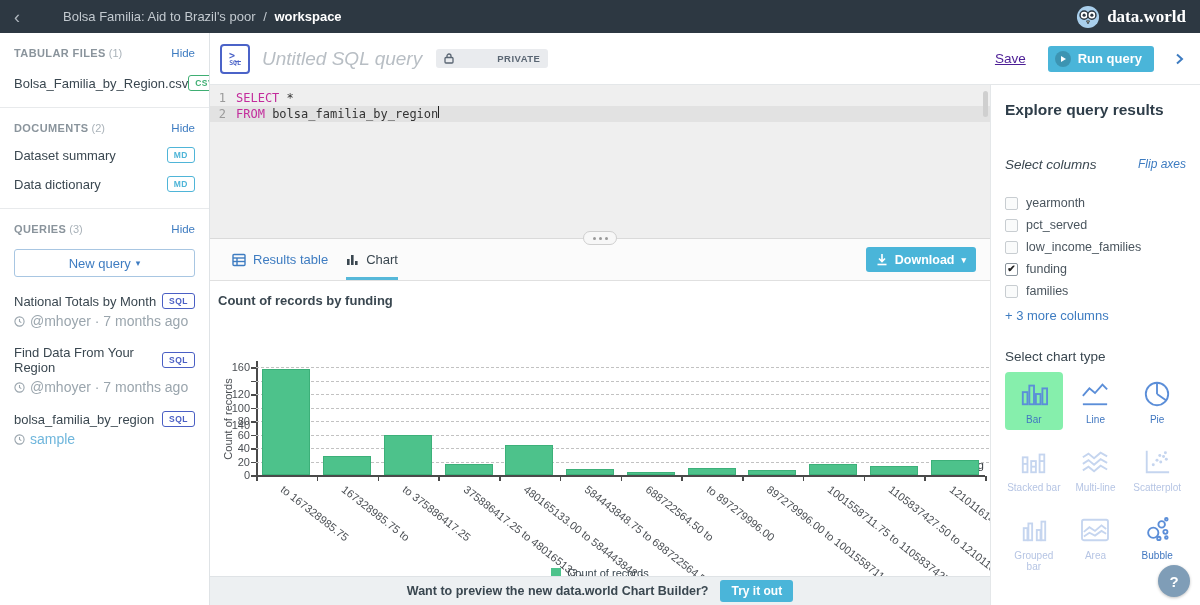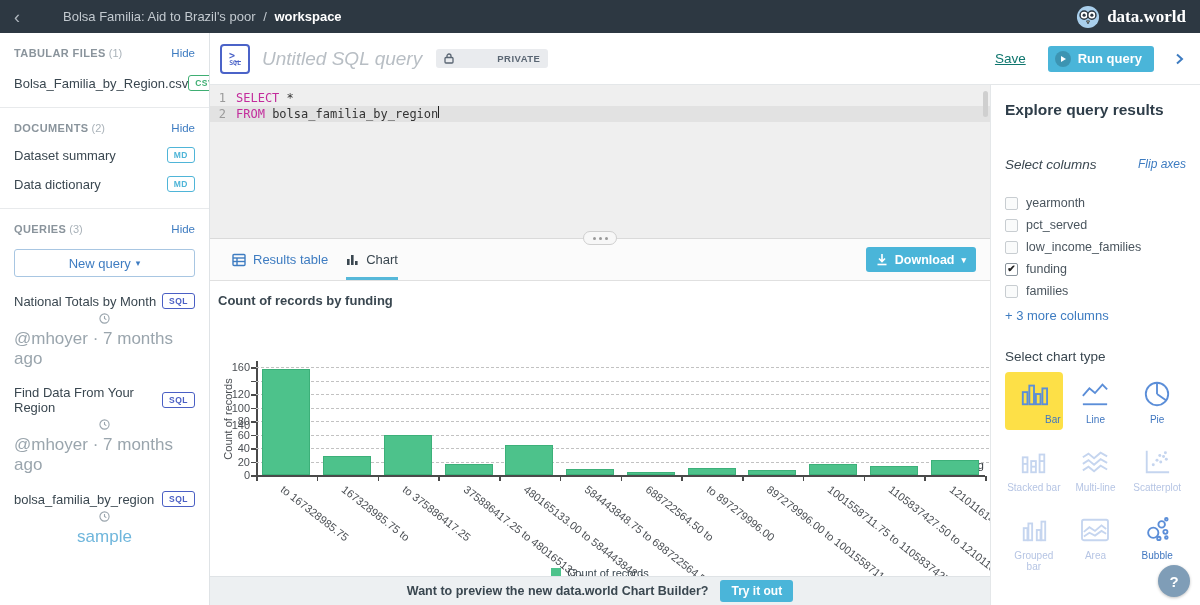--- a/index.html
+++ b/index.html
@@ -28,33 +28,33 @@
   .file-name { font-size:13px; color:#3a4750; }
   .badge { margin-left:auto; font-size:8.5px; font-weight:bold; letter-spacing:.5px; padding:2px 6px; border-radius:3px; background:#fff; flex:none; }
   .badge-csv { color:#3fae73; border:1px solid #3fae73; }
   .badge-md  { color:#4fb5d8; border:1px solid #4fb5d8; }
   .badge-sql { color:#4a5fc4; border:1.5px solid #4a5fc4; }
   .doc-row { display:flex; align-items:center; margin-top:13px; cursor:pointer; }
   .newq-btn { margin-top:14px; width:100%; height:28px; background:#fff; border:1px solid #a8c6e2; border-radius:3px; color:#3e7cc1; font-size:13px; display:flex; align-items:center; justify-content:center; gap:5px; cursor:pointer; font-family:inherit; }
   .q-item { margin-top:16px; cursor:pointer; }
   .q-top { display:flex; align-items:center; }
   .q-name { font-size:13px; color:#3a4750; }
-  .q-meta { display:flex; align-items:center; gap:5px; margin-top:4px; font-size:17px; color:#9aa5ad;flex-direction:column; }
+  .q-meta { display:flex; align-items:center; gap:5px; margin-top:4px; font-size:14px; color:#9aa5ad; }
   .q-meta.link-meta span { color:#6fb6dc; }
 
   
   .main-col { flex:1; display:flex; flex-direction:column; min-width:0; }
   .query-bar { height:52px; flex:none; background:#fff; border-bottom:1px solid #e4e7e9; display:flex; align-items:center; padding:0 14px 0 10px; }
   .sql-ico { width:30px; height:30px; border:2px solid #4b63c8; border-radius:4px; color:#4b63c8; display:flex; flex-direction:column; align-items:center; justify-content:center; font-family:"DejaVu Sans Mono", monospace; flex:none; }
   .sql-ico .l1 { font-size:10px; font-weight:bold; line-height:9px; }
   .sql-ico .l2 { font-size:6.5px; font-weight:bold; line-height:7px; }
   .q-title { font-size:19px; color:#b8bec4; font-style:italic; margin-left:12px; }
   .private { margin-left:14px; background:#e9ebee; border-radius:3px; padding:4px 8px; display:flex; align-items:center; gap:5px; }
   .private span { font-size:9.5px; font-weight:bold; letter-spacing:.5px; color:#5a6673;padding-left:38px; }
-  .save-link { margin-left:auto; color:#0f766e; font-size:13.5px; cursor:pointer;text-decoration:underline; }
+  .save-link { margin-left:auto; color:#4c1d95; font-size:13.5px; cursor:pointer;text-decoration:underline; }
   .run-btn { margin-left:22px; background:#4ab5d9; border:none; border-radius:3px; color:#fff; font-weight:bold; font-size:13px; padding:5px 12px 5px 7px; display:flex; align-items:center; gap:7px; cursor:pointer; font-family:inherit; }
   .play-circle { width:16px; height:16px; border-radius:50%; background:rgba(0,0,0,.18); display:flex; align-items:center; justify-content:center; }
   .play-tri { width:0; height:0; border-left:5px solid #fff; border-top:3.5px solid transparent; border-bottom:3.5px solid transparent; margin-left:1px; }
   .collapse { margin-left:18px; color:#3e7cc1; cursor:pointer; display:flex; }
 
   .content-row { flex:1; display:flex; min-height:0; }
   .main { width:780px; flex:none; display:flex; flex-direction:column; position:relative; min-height:0; }
 
   
   .editor { height:153px; flex:none; background:#efefef; position:relative; font-family:"DejaVu Sans Mono", monospace; font-size:12px; padding-top:5px; }
@@ -109,21 +109,21 @@
   .col-row { display:flex; align-items:center; gap:8px; margin-bottom:8px; cursor:pointer; }
   .cb { width:13px; height:13px; border:1px solid #c8cdd1; border-radius:2px; background:#fafbfb; flex:none; display:flex; align-items:center; justify-content:center; font-size:10px; color:#222; line-height:1; }
   .cb.checked { background:#fff; border-color:#8a949c; font-weight:bold; }
   .col-name { font-size:12.5px; color:#4a555e; }
   .more-link { display:block; margin-top:10px; font-size:13px; color:#3e7cc1; cursor:pointer; }
   .sel-type-label { display:block; margin-top:26px; }
   .ct-grid { margin-top:8px; display:grid; grid-template-columns:repeat(3,1fr); row-gap:10px; column-gap:4px; }
   .ct-cell { text-align:center; padding:7px 2px 5px 2px; border-radius:4px; cursor:pointer; }
   .ct-icon { height:30px; display:flex; align-items:center; justify-content:center; }
   .ct-label { margin-top:5px; font-size:10px; }
-  .ct-cell.selected { background:#fde047;text-align:right; }
+  .ct-cell.selected { background:#86efac; }
   .ct-cell.selected .ct-icon, .ct-cell.enabled .ct-icon { color:#5b8ed8; }
   .ct-cell.selected .ct-label, .ct-cell.enabled .ct-label { color:#4077c0; }
   .ct-cell.disabled .ct-icon { color:#c5d5ef; }
   .ct-cell.disabled .ct-label { color:#b6c5e4; }
   .help-btn { position:absolute; right:10px; bottom:8px; width:32px; height:32px; border-radius:50%; background:#7f9db7; color:#fff; font-size:15px; font-weight:bold; border:none; display:flex; align-items:center; justify-content:center; cursor:pointer; box-shadow:0 1px 3px rgba(0,0,0,.25); font-family:inherit; }
 
   svg { display:block; }
 </style>
 </head>
 <body>

